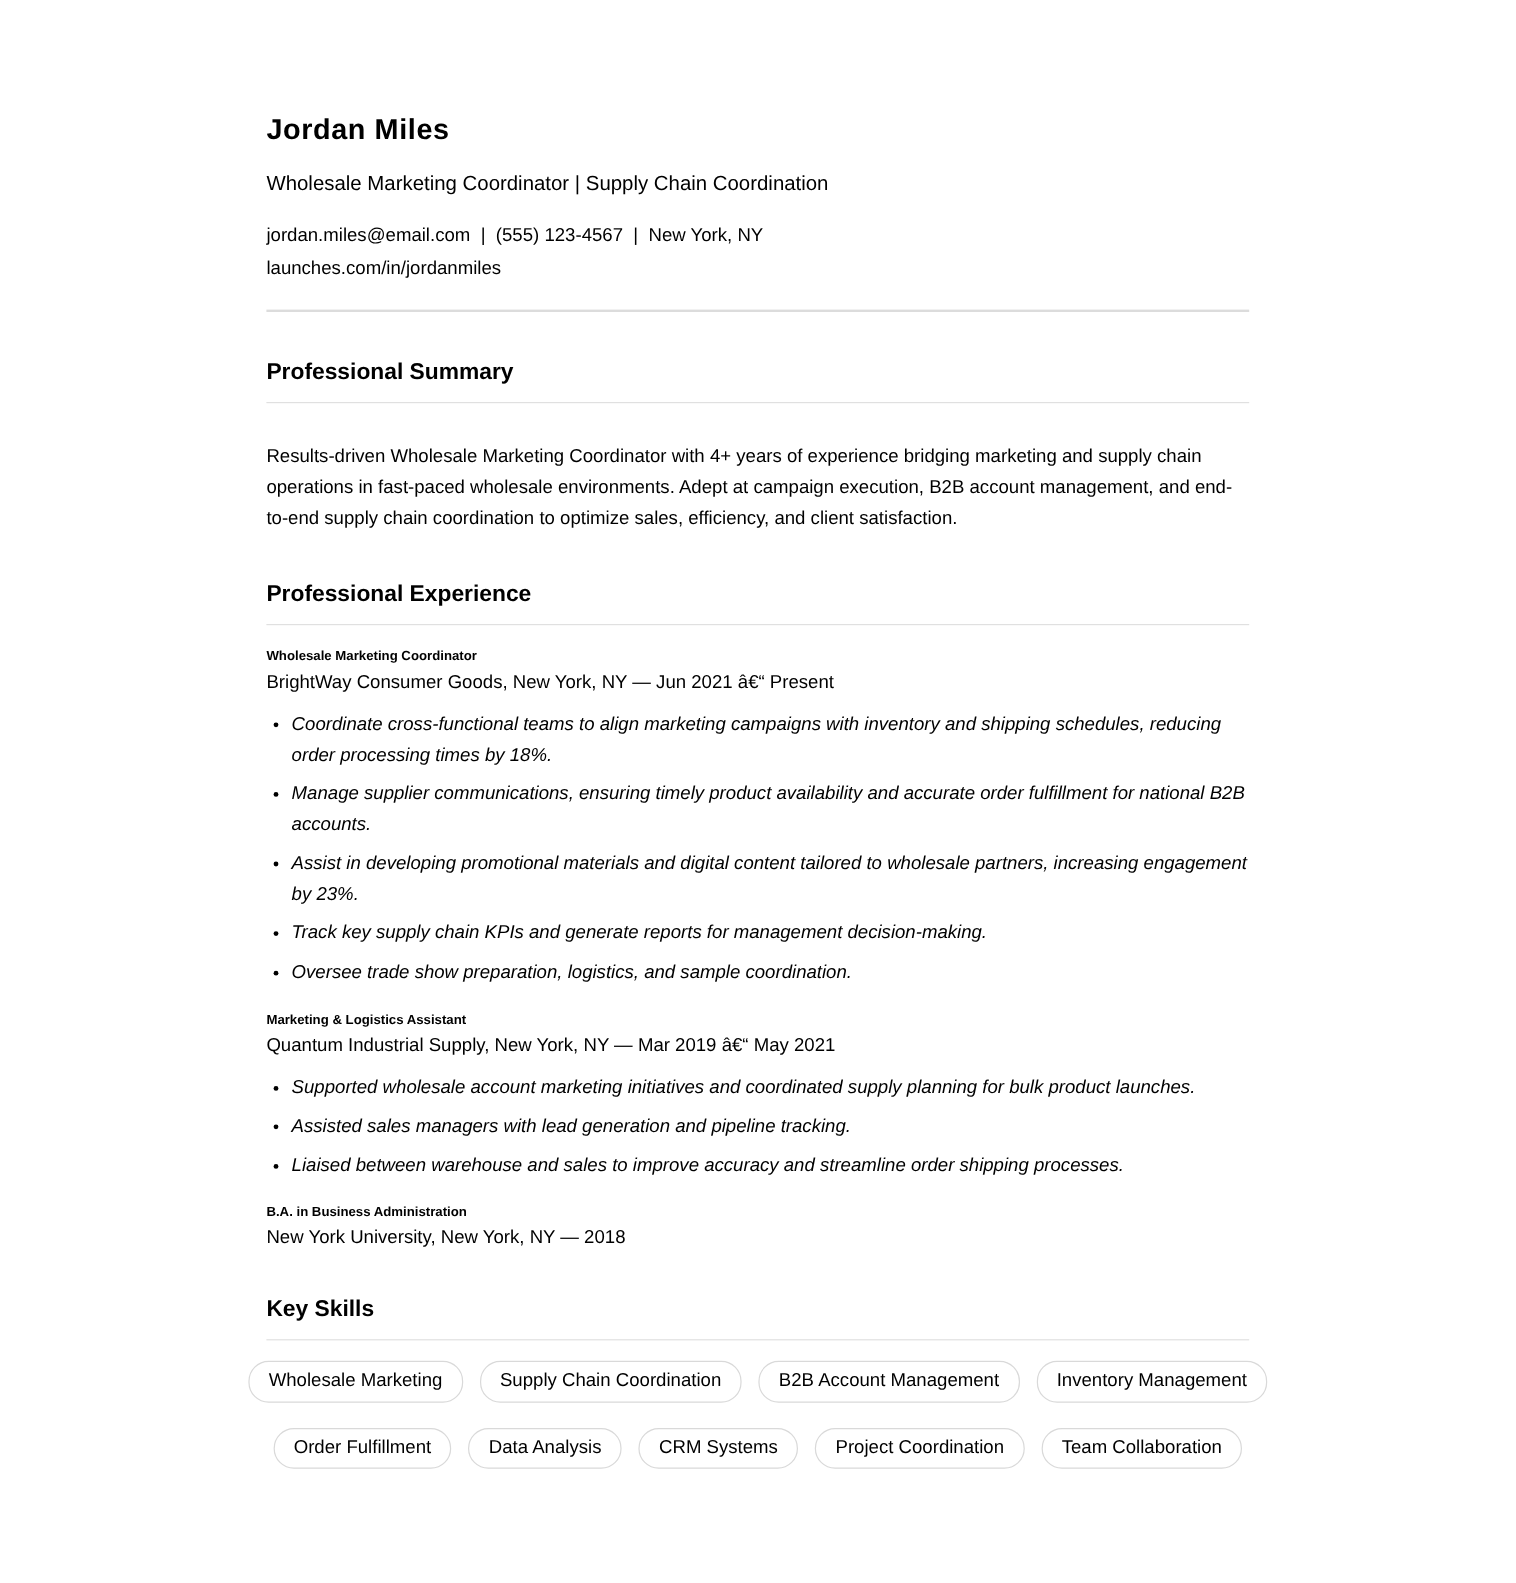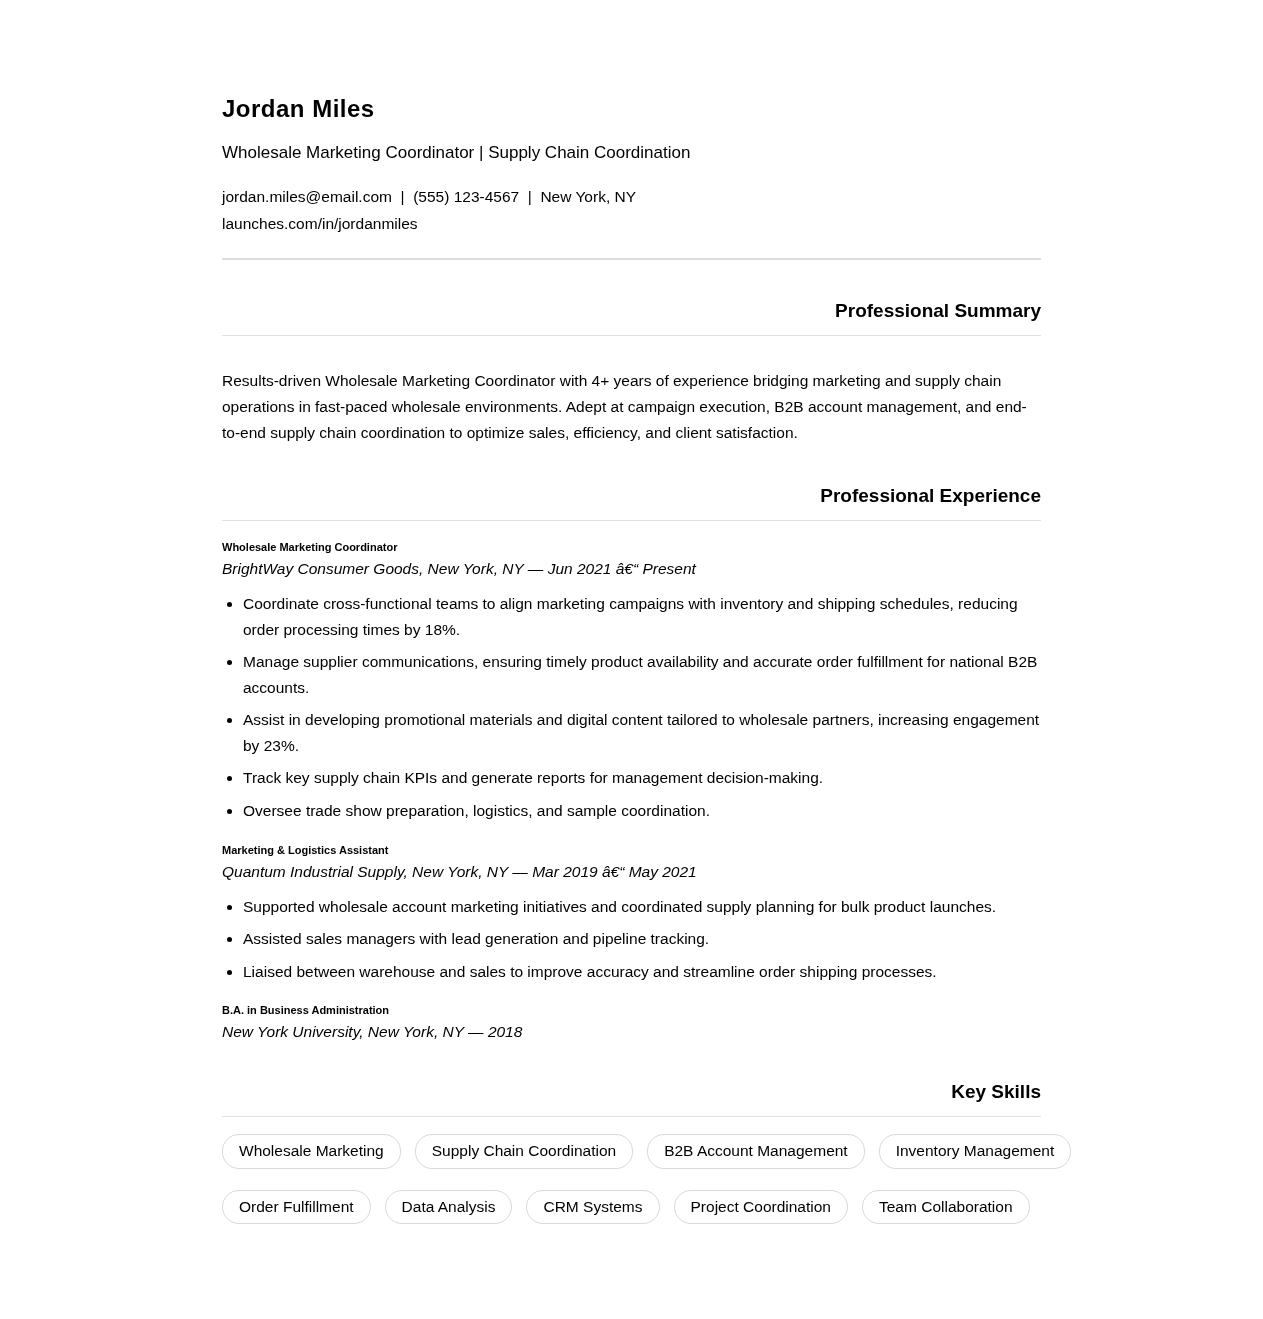--- a/index.html
+++ b/index.html
@@ -38,56 +38,56 @@
     margin: 21px 0 0;
   }
 
   
   .section-heading {
     font-size: 19px;
     font-weight: bold;
     margin: 40px 0 0;
     padding: 0 0 13px;
     border-bottom: 1px solid #e0e0e0;
-    text-align: right;
   }
   .summary-text {
     font-size: 15.5px;
     line-height: 1.65;
     margin: 32px 0 0;
   }
 
   
   .item-title {
     font-size: 11px;
     font-weight: bold;
     margin: 20px 0 0;
   }
   .job.second .item-title { }
   .item-meta {
-    font-style: italic;
     font-size: 15.5px;
     margin: 7px 0 0;
   }
   ul.bullets {
     margin: 13px 0 0;
     padding: 0 0 0 21px;
   }
   ul.bullets li {
     font-size: 15.5px;
     line-height: 1.65;
     margin: 0 0 7px;
+    font-style: italic;
   }
   ul.bullets li:last-child { margin-bottom: 0; }
 
   
   .pill-row {
     display: flex;
     gap: 14px;
     margin-top: 17px;
+    justify-content: center;
   }
   .pill-row.second { margin-top: 21px; }
   .pill {
     display: inline-block;
     border: 1px solid #d9d9d9;
     border-radius: 17px;
     padding: 7px 16px;
     font-size: 15.5px;
     line-height: 1.2;
     white-space: nowrap;

